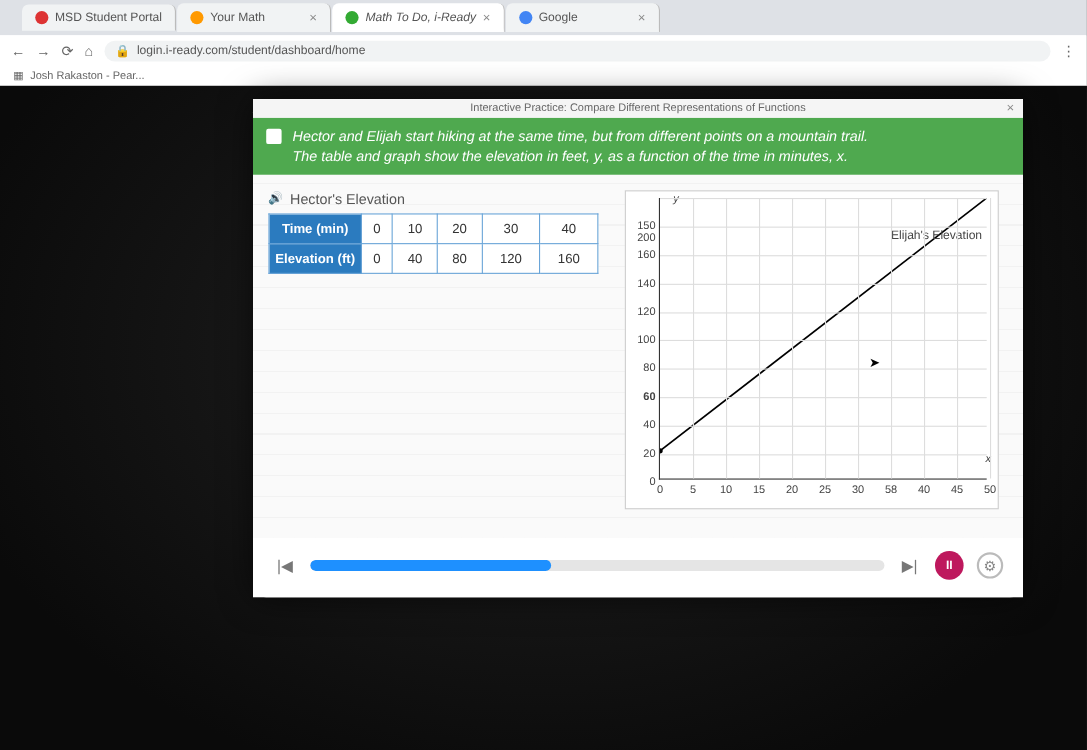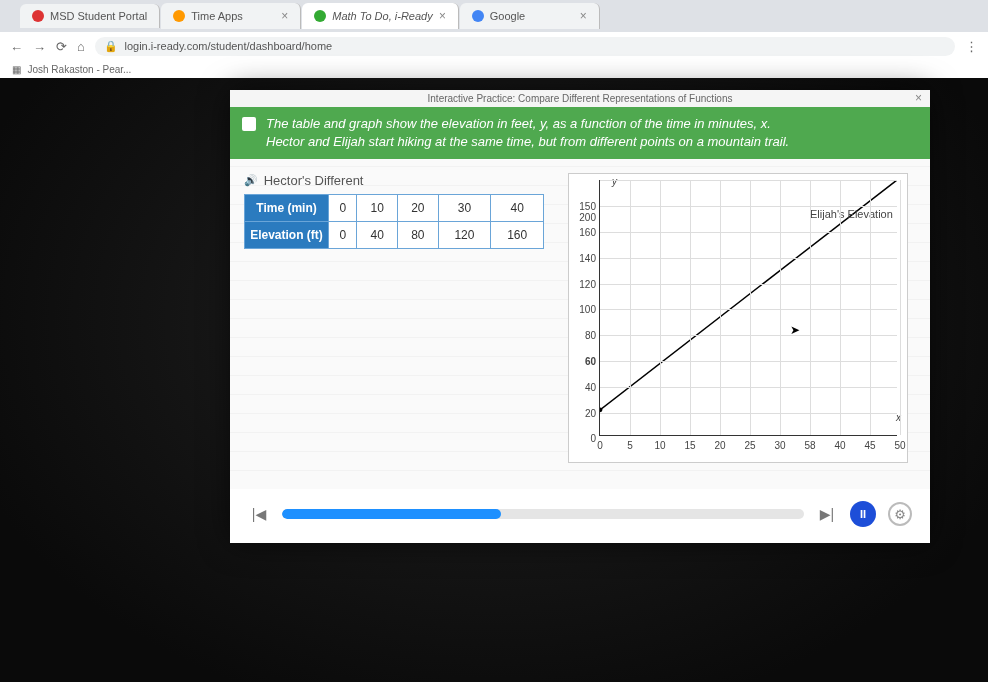--- a/index.html
+++ b/index.html
@@ -173,40 +173,40 @@
     width:22px; height:22px; display:flex; align-items:center; justify-content:center;
     color:#777; font-size:14px;
   }
   .progress {
     flex:1; height:10px; border-radius:5px; background:#e5e5e5; position:relative; overflow:hidden;
   }
   .progress-fill {
     position:absolute; left:0; top:0; bottom:0; background:#1e90ff; border-radius:5px;
   }
   .pause-btn {
-    width:26px; height:26px; border-radius:50%; background:#1d4ed8; color:#fff;
+    width:26px; height:26px; border-radius:50%; background:#be185d; color:#fff;
     display:flex; align-items:center; justify-content:center; font-size:11px; font-weight:bold;
   }
   .gear-btn {
     margin-left:auto; width:24px; height:24px; border-radius:50%; border:2px solid #bbb;
     display:flex; align-items:center; justify-content:center; color:#888; font-size:13px;
   }
 </style>
 </head>
 <body>
 
 <div class="browser-chrome">
   <div class="tab-strip">
     <div class="tab">
       <span class="favicon" style="background:#d33"></span>
       <span>MSD Student Portal</span>
     </div>
     <div class="tab">
       <span class="favicon" style="background:#f90"></span>
-      <span>Time Apps</span>
+      <span>Your Math</span>
       <span class="tab-close">×</span>
     </div>
     <div class="tab active">
       <span class="favicon" style="background:#3a3"></span>
       <span>Math To Do, i-Ready</span>
       <span class="tab-close">×</span>
     </div>
     <div class="tab">
       <span class="favicon" style="background:#4285f4"></span>
       <span>Google</span>
@@ -233,30 +233,30 @@
 <div class="dark-surround"></div>
 
 <div class="app">
   <div class="app-title">
     <span>Interactive Practice: Compare Different Representations of Functions</span>
     <span class="app-close">×</span>
   </div>
   <div class="prompt-bar">
     <div class="prompt-icon"></div>
     <div class="prompt-text">
+      <div>Hector and Elijah start hiking at the same time, but from different points on a mountain trail.</div>
       <div>The table and graph show the elevation in feet, y, as a function of the time in minutes, x.</div>
-      <div>Hector and Elijah start hiking at the same time, but from different points on a mountain trail.</div>
     </div>
   </div>
 
   <div class="content">
     <div class="left-panel">
       <div class="panel-title">
         <span class="speaker">🔊</span>
-        <span>Hector's Different</span>
+        <span>Hector's Elevation</span>
       </div>
       <table class="data">
         <tbody>
             <tr>
           <th>Time (min)</th>
           <td>0</td>
           <td>10</td>
           <td>20</td>
           <td>30</td>
           <td>40</td>

